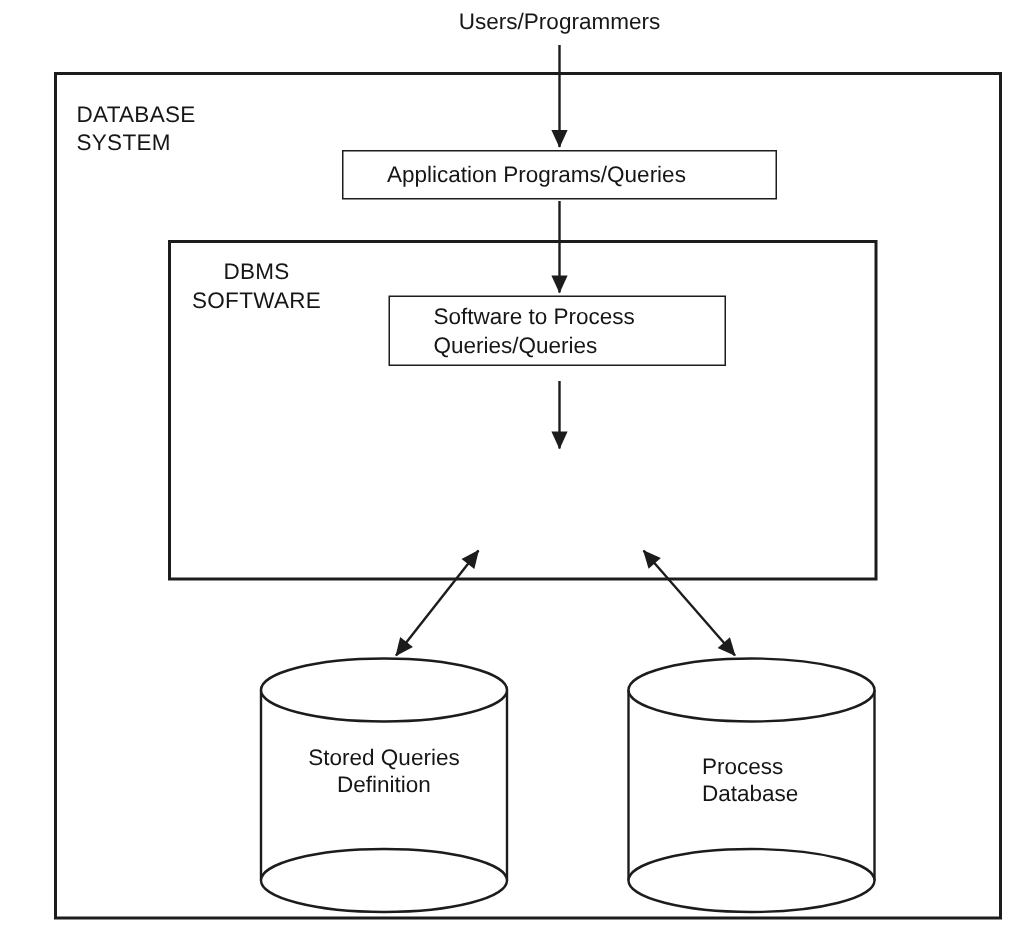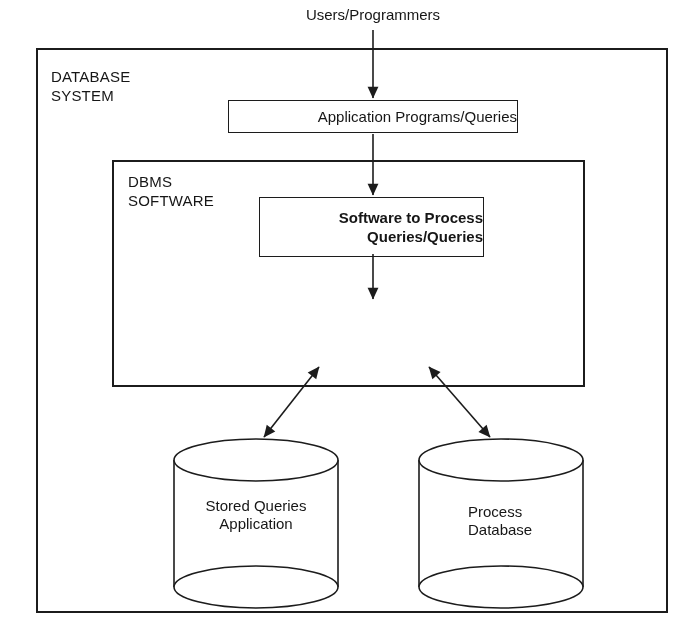--- a/index.html
+++ b/index.html
@@ -7,22 +7,22 @@
   html,body { background:#fff; }
   body { font-family:"Liberation Sans", sans-serif; }
   .canvas {
     position:relative; width:681px; height:618px;
     background:var(--bg); color:var(--text);
     font-size:15px; overflow:hidden;margin-left:16px;
   }
   .frame { position:absolute; border:2px solid var(--line); background:transparent; }
   .node-box {
     position:absolute; border:1.5px solid var(--line); background:#fff;
-    display:flex; flex-direction:column; align-items:flex-end; justify-content:center;
-    text-align:center; line-height:19px;
+    display:flex; flex-direction:column; align-items:flex-start; justify-content:center;
+    text-align:center; line-height:19px;padding-left:29px;
   }
   .corner-label { position:absolute; line-height:19px; letter-spacing:.2px; white-space:nowrap; }
   .top-label { position:absolute; text-align:center; white-space:nowrap; }
   .cyl-text { position:absolute; line-height:18px; }
   .cyl-text.centered { text-align:center; }
   svg.overlay { position:absolute; left:0; top:0; display:block; }
   .stroke { stroke:var(--line); stroke-width:1.6; fill:none; }
   .cylfill { fill:#ffffff; }
   .ah { fill:var(--line); }
 </style>
@@ -37,26 +37,26 @@
   <div class="corner-label" style="left:35px; top:67px;">
     <div>DATABASE</div>
     <div>SYSTEM</div>
   </div>
 
   <div class="node-box" style="left:212px; top:100px; width:290px; height:33px;">
     <div>Application Programs/Queries</div>
   </div>
 
   <div class="frame" style="left:96px; top:160px; width:473px; height:227px;"></div>
-  <div class="corner-label" style="left:112px; top:172px;">
+  <div class="corner-label" style="left:112px; top:172px;text-align:center;">
     <div>DBMS</div>
     <div>SOFTWARE</div>
   </div>
 
-  <div class="node-box" style="left:243px; top:197px; width:225px; height:60px;font-weight:bold;">
+  <div class="node-box" style="left:243px; top:197px; width:225px; height:47px;">
     <div>Software to Process</div>
     <div>Queries/Queries</div>
   </div>
 
 
   <svg class="overlay" width="681" height="618" viewBox="0 0 681 618">
     <defs>
       <marker id="ah" markerUnits="userSpaceOnUse" markerWidth="13" markerHeight="13" viewBox="0 0 12 12" refX="11" refY="6" orient="auto-start-reverse">
         <path class="ah" d="M0.5,1 L11.5,6 L0.5,11 Z"></path>
       </marker>
@@ -82,21 +82,21 @@
 
     <line class="stroke" x1="357" y1="254" x2="357" y2="299" marker-end="url(#ah)"></line>
 
     <line class="stroke" x1="303" y1="367" x2="248" y2="437" marker-start="url(#ah)" marker-end="url(#ah)"></line>
 
     <line class="stroke" x1="413" y1="367" x2="474" y2="437" marker-start="url(#ah)" marker-end="url(#ah)"></line>
   </svg>
 
   <div class="cyl-text centered" style="left:158px; top:497px; width:164px;">
     <div>Stored Queries</div>
-    <div>Application</div>
+    <div>Definition</div>
   </div>
 
   <div class="cyl-text" style="left:452px; top:503px;">
     <div>Process</div>
     <div>Database</div>
   </div>
 
 </div>
 
 </body></html>

